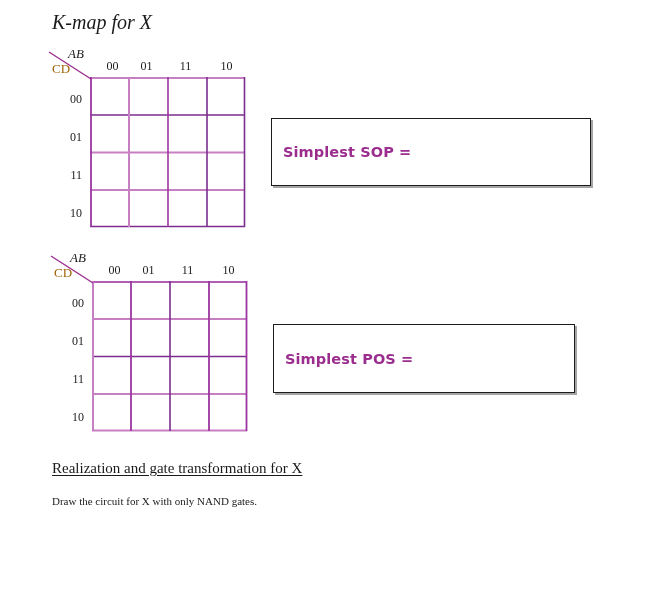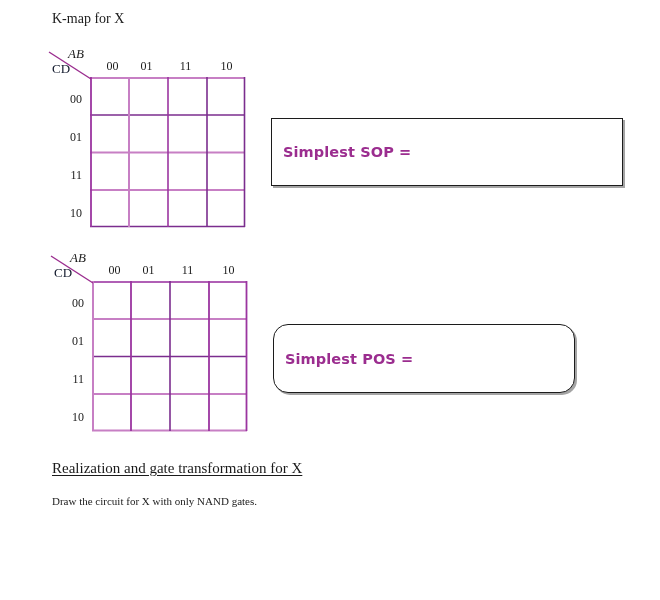--- a/index.html
+++ b/index.html
@@ -13,24 +13,25 @@
     font-family: "Liberation Serif", "DejaVu Serif", serif;
     color: #000000;
     position: relative;
     overflow: hidden;
   }
 
   .page-title {
     position: absolute;
     left: 52px;
     top: 11px;
-    font-size: 14px;
-    font-family: "Liberation Serif", "DejaVu Serif", serif;
-    color: #1a1a1a;
-    white-space: nowrap;
+    font-size: 20px;
+    font-family: "Liberation Serif", "DejaVu Serif", serif;
+    color: #1a1a1a;
+    white-space: nowrap;
+    font-style: italic;
   }
 
   
   .kmap {
     position: absolute;
   }
 
   .kmap-corner {
     position: absolute;
     width: 48px;
@@ -45,21 +46,21 @@
     font-size: 13px;
     font-family: "Liberation Serif", "DejaVu Serif", serif;
     color: #1a1a1a;
     white-space: nowrap;
     font-style: italic;
   }
   .label-cd {
     position: absolute;
     font-size: 13px;
     font-family: "Liberation Serif", "DejaVu Serif", serif;
-    color: #0f172a;
+    color: #a16207;
     white-space: nowrap;
   }
 
   .col-head {
     position: absolute;
     top: -18px;
     width: 39px;
     text-align: center;
     font-size: 12px;
     font-family: "Liberation Serif", "DejaVu Serif", serif;
@@ -155,21 +156,21 @@
     <line x1="0" y1="149.5" x2="155" y2="149.5" stroke="#7B2D8E" stroke-width="1.6"></line>
 
     <line x1="1" y1="0" x2="1" y2="150" stroke="#9B35A0" stroke-width="1.8"></line>
     <line x1="39" y1="0" x2="39" y2="150" stroke="#C77FC4" stroke-width="2"></line>
     <line x1="78" y1="0" x2="78" y2="150" stroke="#9B35A0" stroke-width="1.6"></line>
     <line x1="117" y1="0" x2="117" y2="150" stroke="#7B2D8E" stroke-width="1.6"></line>
     <line x1="154.5" y1="0" x2="154.5" y2="150" stroke="#7B2D8E" stroke-width="1.6"></line>
   </svg>
 </div>
 
-<div class="answer-box" style="left:271px; top:118px; width:352px; height:68px;">
+<div class="answer-box" style="left:271px; top:118px; width:320px; height:68px;">
   <span class="answer-text">Simplest SOP =</span>
   <span class="answer-text" style="padding-left:6px;"></span>
 </div>
 
 <div class="kmap" id="kmap2" style="left:92px; top:281px;">
 
   <div class="kmap-corner">
     <svg width="48" height="30" viewBox="0 0 48 30">
       <line x1="3" y1="1" x2="45" y2="28" stroke="#9B2D8F" stroke-width="1.4"></line>
     </svg>
@@ -195,20 +196,20 @@
     <line x1="0" y1="113" x2="155" y2="113" stroke="#C77FC4" stroke-width="2"></line>
     <line x1="0" y1="149.5" x2="155" y2="149.5" stroke="#C77FC4" stroke-width="2.2"></line>
     <line x1="1" y1="0" x2="1" y2="150" stroke="#C77FC4" stroke-width="2"></line>
     <line x1="39" y1="0" x2="39" y2="150" stroke="#9B35A0" stroke-width="1.8"></line>
     <line x1="78" y1="0" x2="78" y2="150" stroke="#7B2D8E" stroke-width="1.6"></line>
     <line x1="117" y1="0" x2="117" y2="150" stroke="#9B35A0" stroke-width="1.8"></line>
     <line x1="154.5" y1="0" x2="154.5" y2="150" stroke="#9B35A0" stroke-width="1.8"></line>
   </svg>
 </div>
 
-<div class="answer-box" style="left:273px; top:324px; width:302px; height:69px;border-radius:15px;">
+<div class="answer-box" style="left:273px; top:324px; width:302px; height:69px;">
   <span class="answer-text">Simplest POS =</span>
   <span class="answer-text" style="padding-left:6px;"></span>
 </div>
 
 <div class="section-heading" style="top:460px;">Realization and gate transformation for X</div>
 
 <div class="body-text" style="top:495px;">Draw the circuit for X with only NAND gates.</div>
 
 </body></html>

